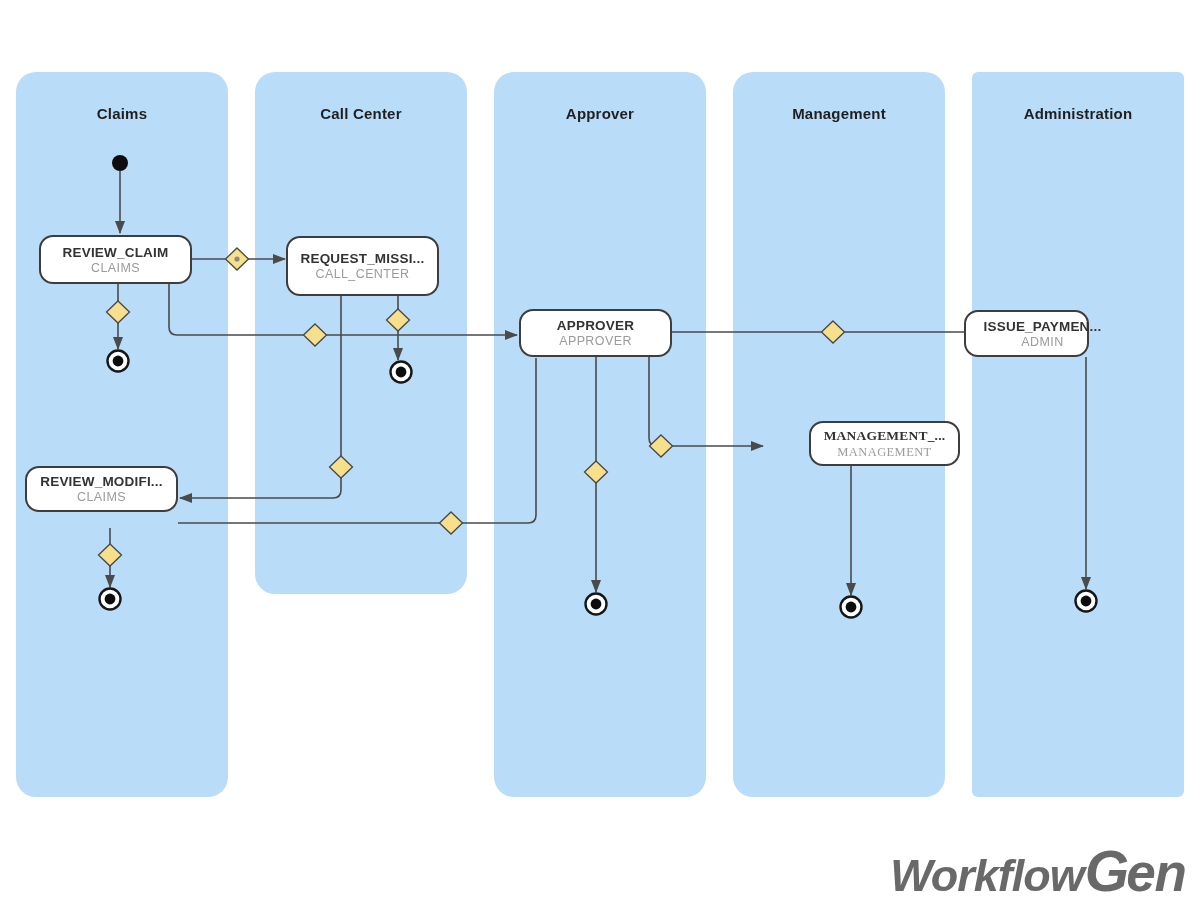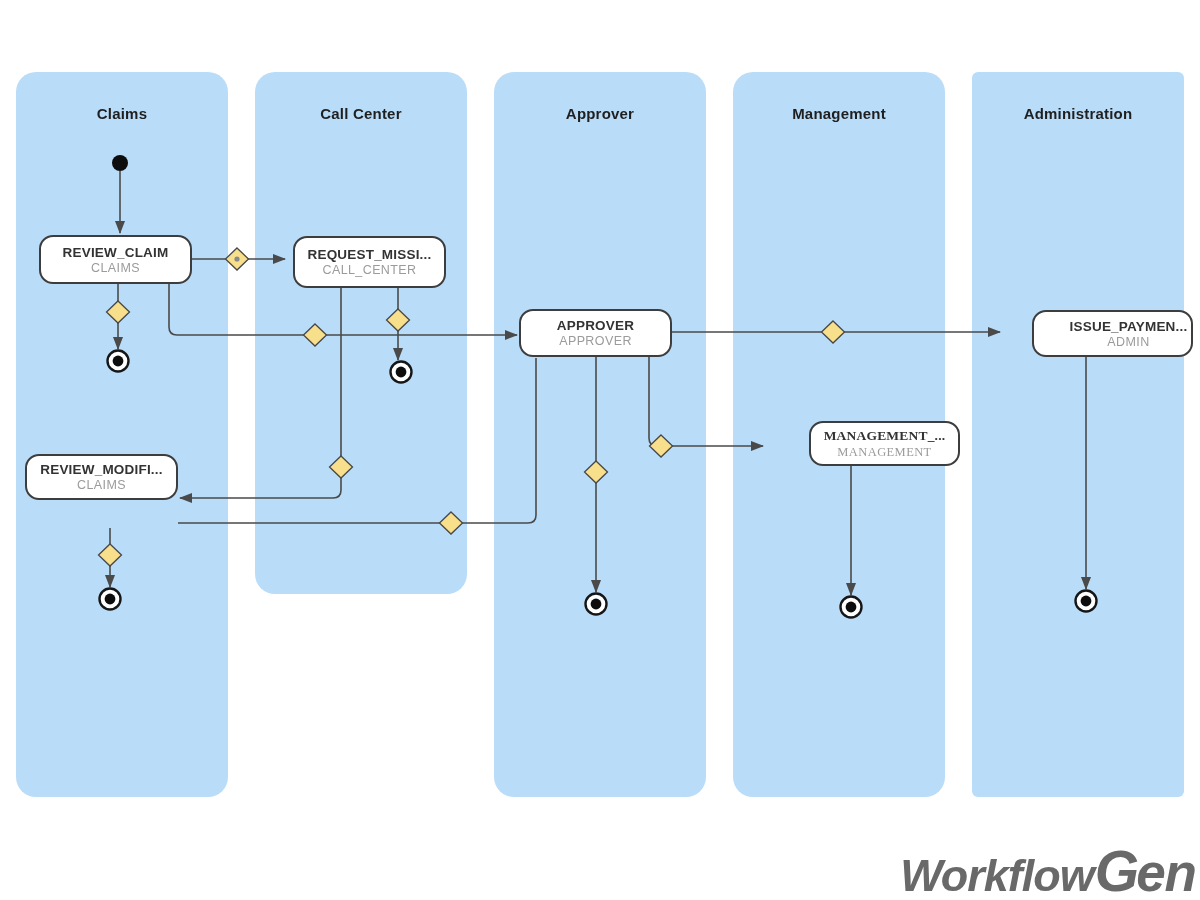--- a/index.html
+++ b/index.html
@@ -23,21 +23,21 @@
   }
   .node{
     position:absolute;box-sizing:border-box;
     background:#ffffff;border:2px solid #3d3d3d;border-radius:14px;
     display:flex;flex-direction:column;justify-content:center;align-items:center;
     gap:1px;
   }
   .node-title{font-size:13.5px;font-weight:bold;color:#333333;letter-spacing:.2px;white-space:nowrap;}
   .node-sub{font-size:12.5px;color:#9b9b9b;letter-spacing:.4px;white-space:nowrap;}
   .logo{
-    position:absolute;right:4px;bottom:0px;
+    position:absolute;right:14px;bottom:0px;
     color:#696969;font-style:italic;font-weight:bold;
     letter-spacing:-1px;line-height:1;
     display:flex;align-items:baseline;
   }
   .logo .w{font-size:45px;}
   .logo .g{font-size:57px;margin:0 -2px 0 1px;}
   .logo .en{font-size:53px;}
 </style>
 </head>
 <body>
@@ -136,37 +136,37 @@
         <circle cx="110" cy="599" r="10.5" fill="#ffffff" stroke="#161616" stroke-width="2.4"></circle>
         <circle cx="110" cy="599" r="5.4" fill="#0d0d0d"></circle>
       </g>
     </g>
 </svg>
 
 <div class="node" style="left: 39px; top: 235px; width: 153px; height: 49px;">
   <span class="node-title">REVIEW_CLAIM</span>
   <span class="node-sub">CLAIMS</span>
 </div>
-<div class="node" style="left: 293px; top: 236px; width: 153px; height: 52px;">
+<div class="node" style="left: 286px; top: 236px; width: 153px; height: 60px;">
   <span class="node-title">REQUEST_MISSI...</span>
   <span class="node-sub">CALL_CENTER</span>
 </div>
 <div class="node" style="left: 519px; top: 309px; width: 153px; height: 48px;">
   <span class="node-title">APPROVER</span>
   <span class="node-sub">APPROVER</span>
 </div>
 <div class="node" style="left: 809px; top: 421px; width: 151px; height: 45px; font-family: Liberation Serif, serif;">
   <span class="node-title">MANAGEMENT_...</span>
   <span class="node-sub">MANAGEMENT</span>
 </div>
-<div class="node" style="left: 1032px; top: 310px; width: 161px; height: 47px; padding-left: 32px;">
+<div class="node" style="left: 964px; top: 310px; width: 125px; height: 47px; padding-left: 32px;">
   <span class="node-title">ISSUE_PAYMEN...</span>
   <span class="node-sub">ADMIN</span>
 </div>
-<div class="node" style="left: 25px; top: 454px; width: 153px; height: 46px;">
+<div class="node" style="left: 25px; top: 466px; width: 153px; height: 46px;">
   <span class="node-title">REVIEW_MODIFI...</span>
   <span class="node-sub">CLAIMS</span>
 </div>
 
 <div class="logo">
   <span class="w">Workflow</span>
   <span class="g">G</span>
   <span class="en">en</span>
 </div>
 

